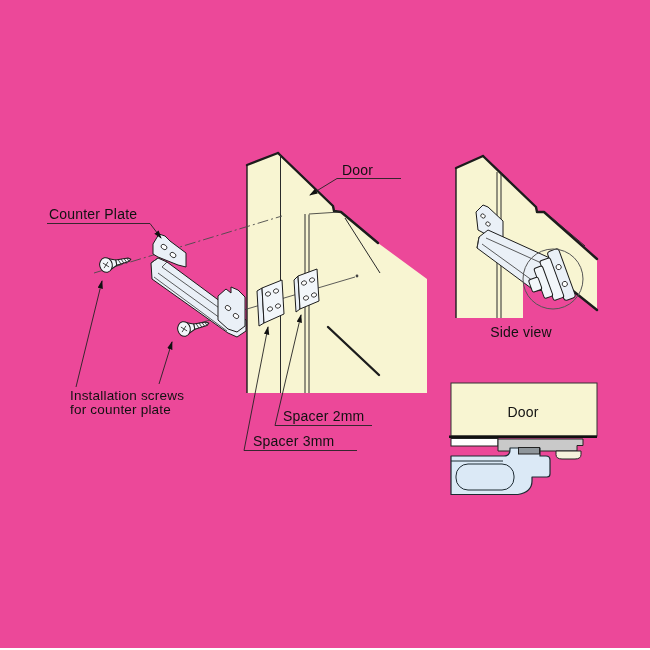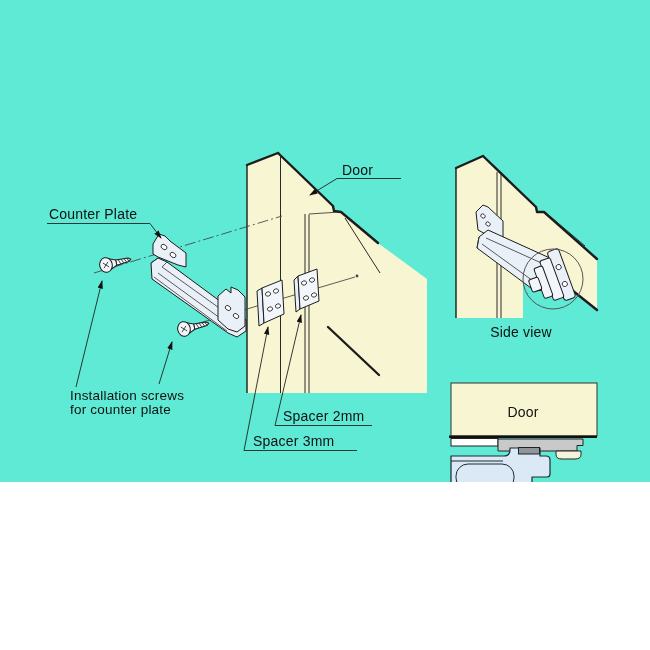--- a/index.html
+++ b/index.html
@@ -5,21 +5,21 @@
   :root{
     --door-fill:#f8f5d2;
     --hardware-fill:#eaf0f7;
     --hardware-light:#f2f6fa;
     --latch-fill:#dbe9f6;
     --plate-gray:#c9c9c9;
     --tab-gray:#8f969b;
     --outline:#1c1c1c;
   }
   html,body{margin:0;padding:0;background:#fff;}
-  .stage{width:650px;height:482px;background:#5eead4;position:relative;overflow:hidden;}
+  .stage{width:650px;height:648px;background:#ec4899;position:relative;overflow:hidden;}
   svg{display:block;}
   text{
     font-family:"Liberation Sans","DejaVu Sans",sans-serif;
     fill:#111;
     font-size:14px;
     letter-spacing:.2px;
   }
   .t13{font-size:13.5px;}
   .yellow{fill:var(--door-fill);}
   .hw{fill:var(--hardware-fill);stroke:var(--outline);stroke-width:1;stroke-linejoin:round;}

